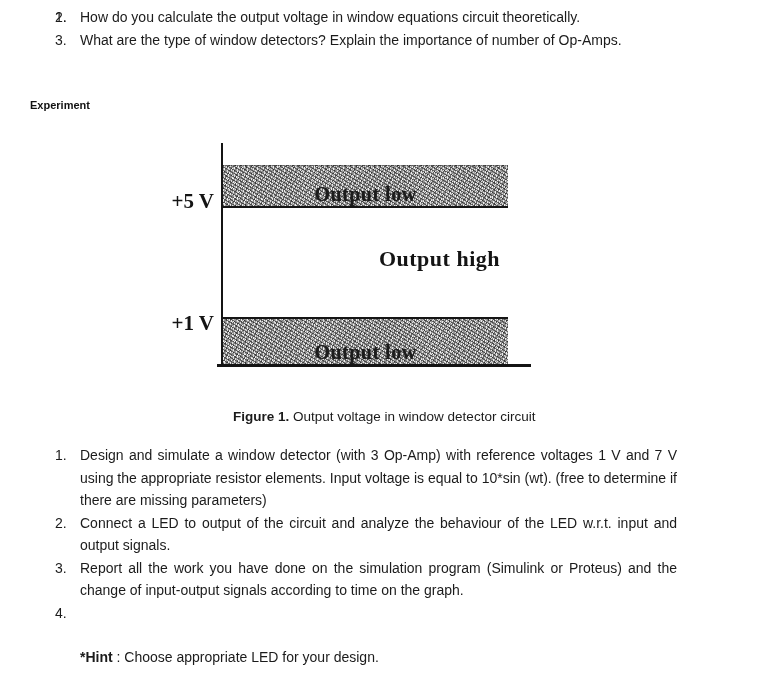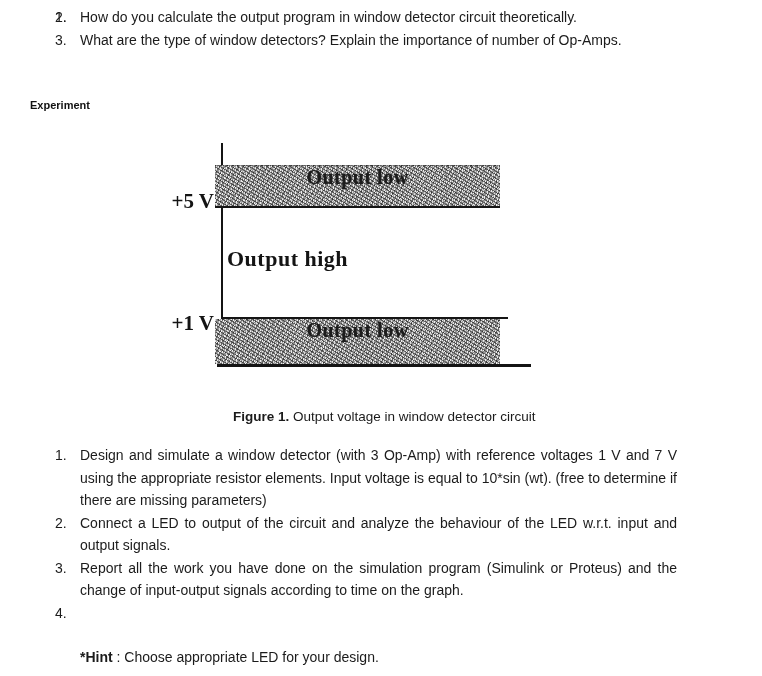--- a/index.html
+++ b/index.html
@@ -31,44 +31,44 @@
   .v-axis{position:absolute;left:71px;top:5px;width:2px;height:224px;background:#141414;}
   .h-axis{position:absolute;left:67px;top:226px;width:314px;height:3px;background:#141414;}
   .speckle{
     background-color:#dcdcdc;
     background-image:
       repeating-linear-gradient(31deg, rgba(10,10,10,.55) 0 1px, rgba(0,0,0,0) 1px 3px),
       repeating-linear-gradient(-57deg, rgba(30,30,30,.45) 0 1px, rgba(0,0,0,0) 1px 4px),
       repeating-linear-gradient(78deg, rgba(0,0,0,.30) 0 1px, rgba(0,0,0,0) 1px 2px),
       repeating-linear-gradient(-8deg, rgba(255,255,255,.55) 0 2px, rgba(0,0,0,0) 2px 5px);
   }
-  .band{position:absolute;left:65px;width:285px;display:flex;align-items:flex-start;justify-content:center;}
+  .band{position:absolute;left:73px;width:285px;display:flex;align-items:flex-end;justify-content:center;}
   .band-top{top:27px;height:40px;border-top:1px solid rgba(20,20,20,.35);border-bottom:2.5px solid #151515;}
   .band-bottom{top:181px;height:45px;}
   .band-label{font-size:20px;font-weight:600;letter-spacing:.5px;color:#1c1c1c;text-shadow:0 0 1px rgba(0,0,0,.35);}
   .ref-line{position:absolute;left:71px;top:179px;width:287px;height:2px;background:#151515;}
-  .mid-label{position:absolute;left:77px;top:108px;width:285px;text-align:left;
+  .mid-label{position:absolute;left:65px;top:108px;width:285px;text-align:right;
              font-size:22px;font-weight:600;letter-spacing:.5px;}
   .axis-label{position:absolute;left:0;width:64px;text-align:right;
               font-size:21px;font-weight:bold;line-height:26px;}
   .axis-label-upper{top:50px;}
   .axis-label-lower{top:172px;}
 </style>
 </head>
 <body>
 
 <div class="page">
 
   <div class="num-list top-list">
     <div class="num-item">
       <span class="num">1.</span>
     </div>
     <div class="num-item">
       <span class="num">2.</span>
-      <span>How do you calculate the output program in window detector circuit theoretically.</span>
+      <span>How do you calculate the output voltage in window equations circuit theoretically.</span>
     </div>
     <div class="num-item">
       <span class="num">3.</span>
       <span>What are the type of window detectors? Explain the importance of number of Op-Amps.</span>
     </div>
   </div>
 
   <div class="experiment">Experiment</div>
 
   <div class="figure">

